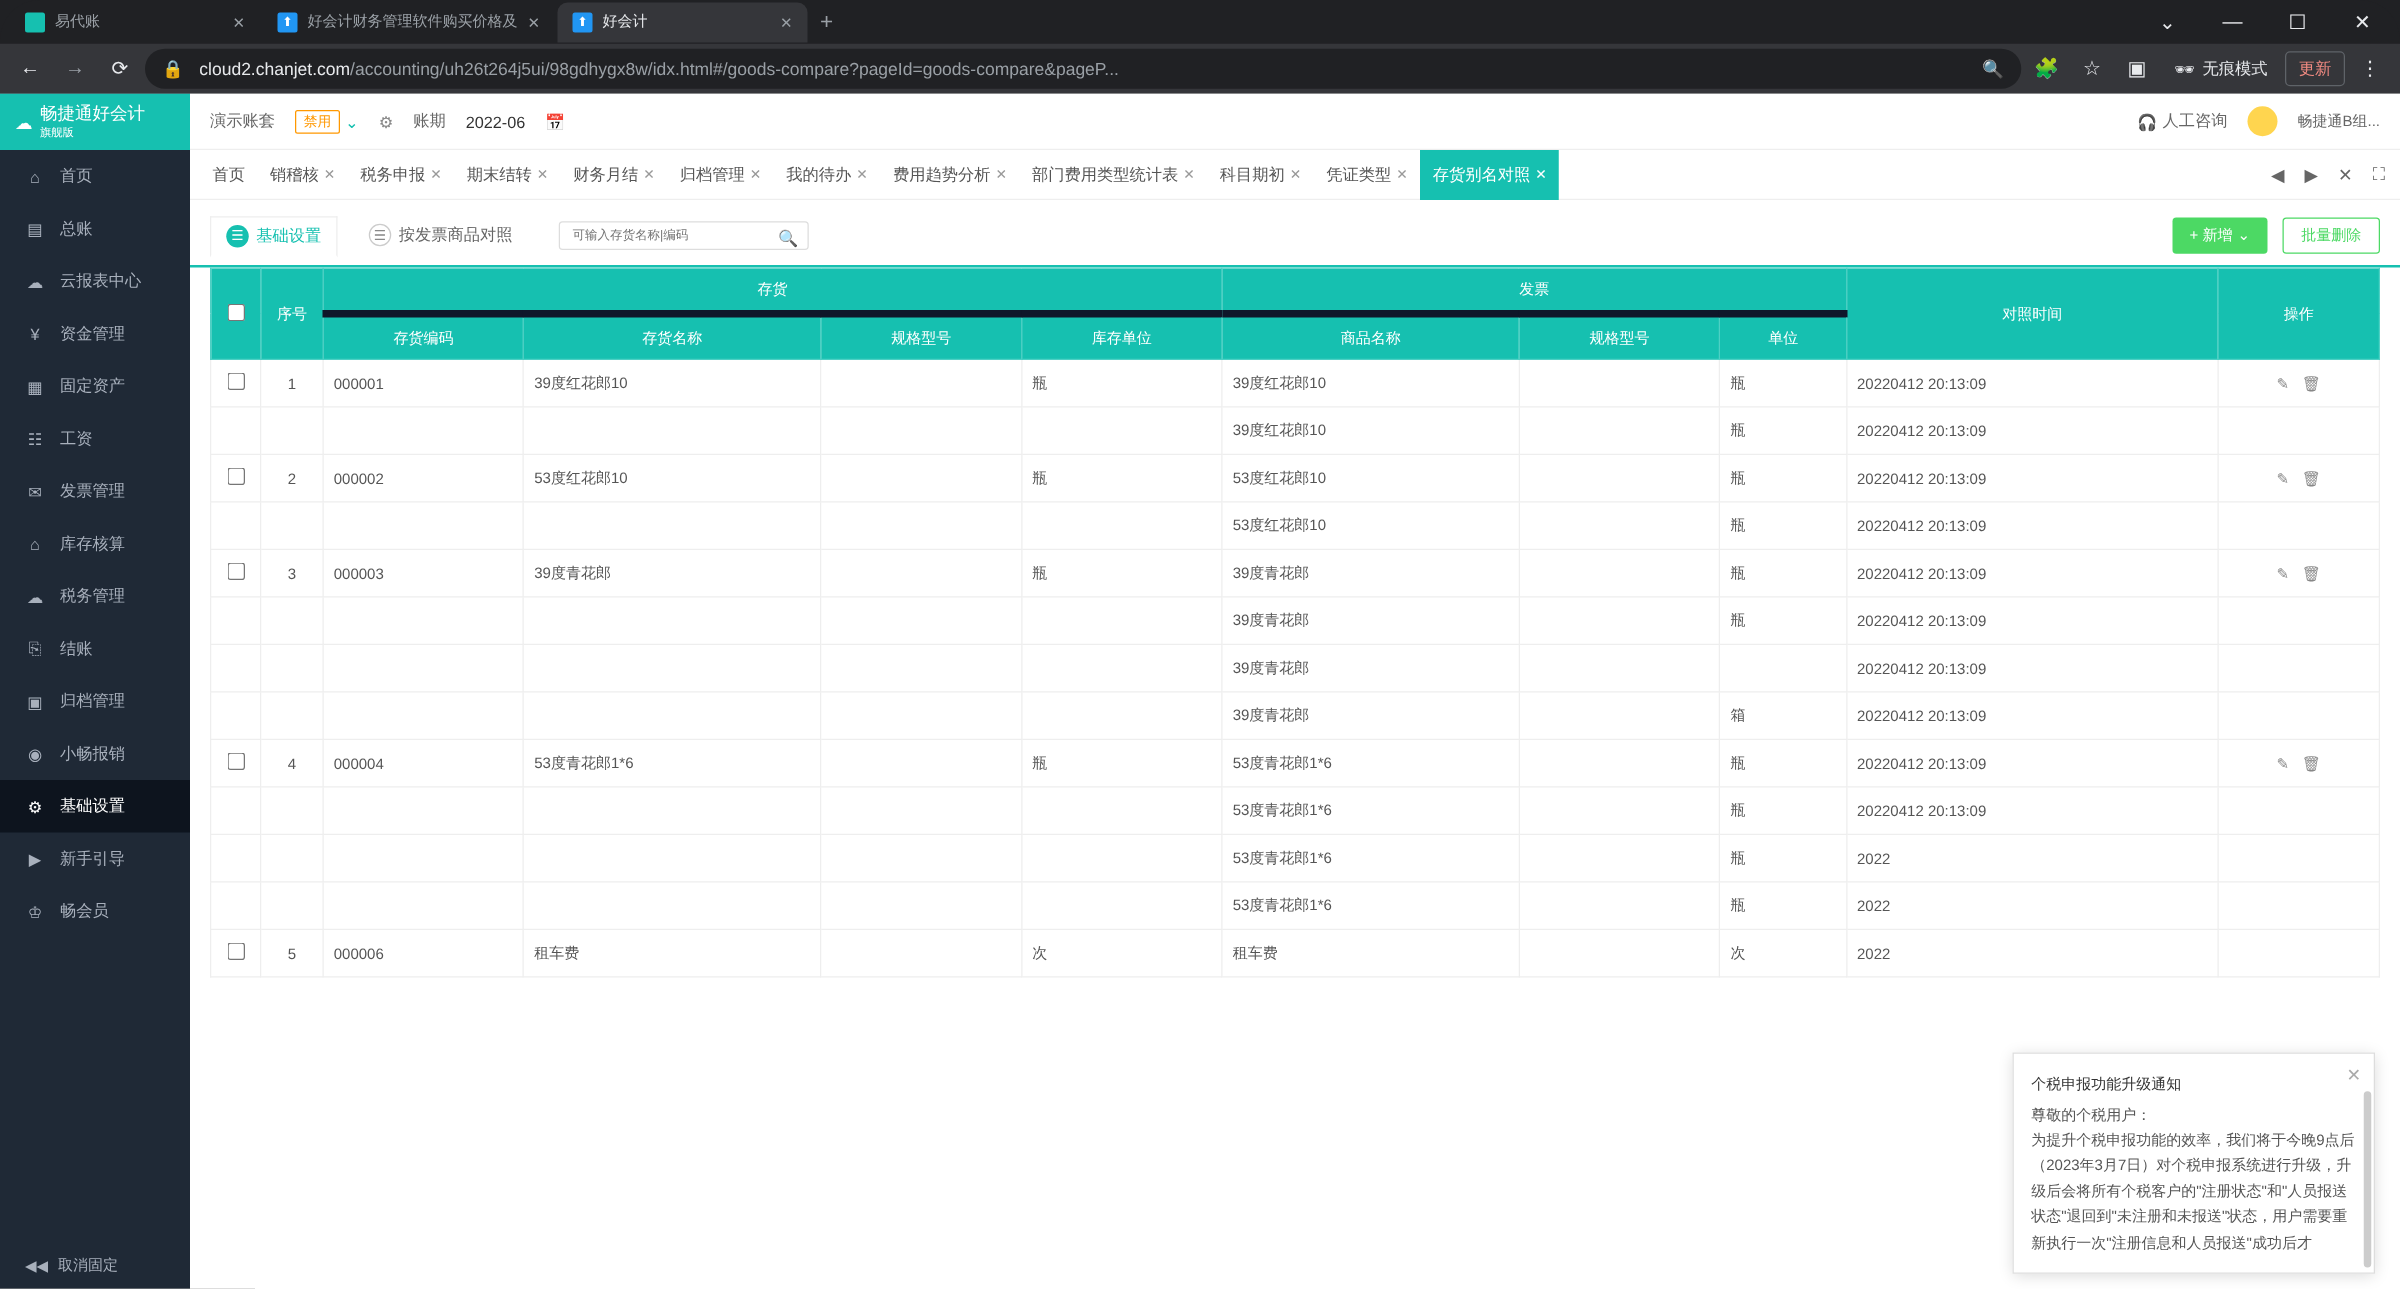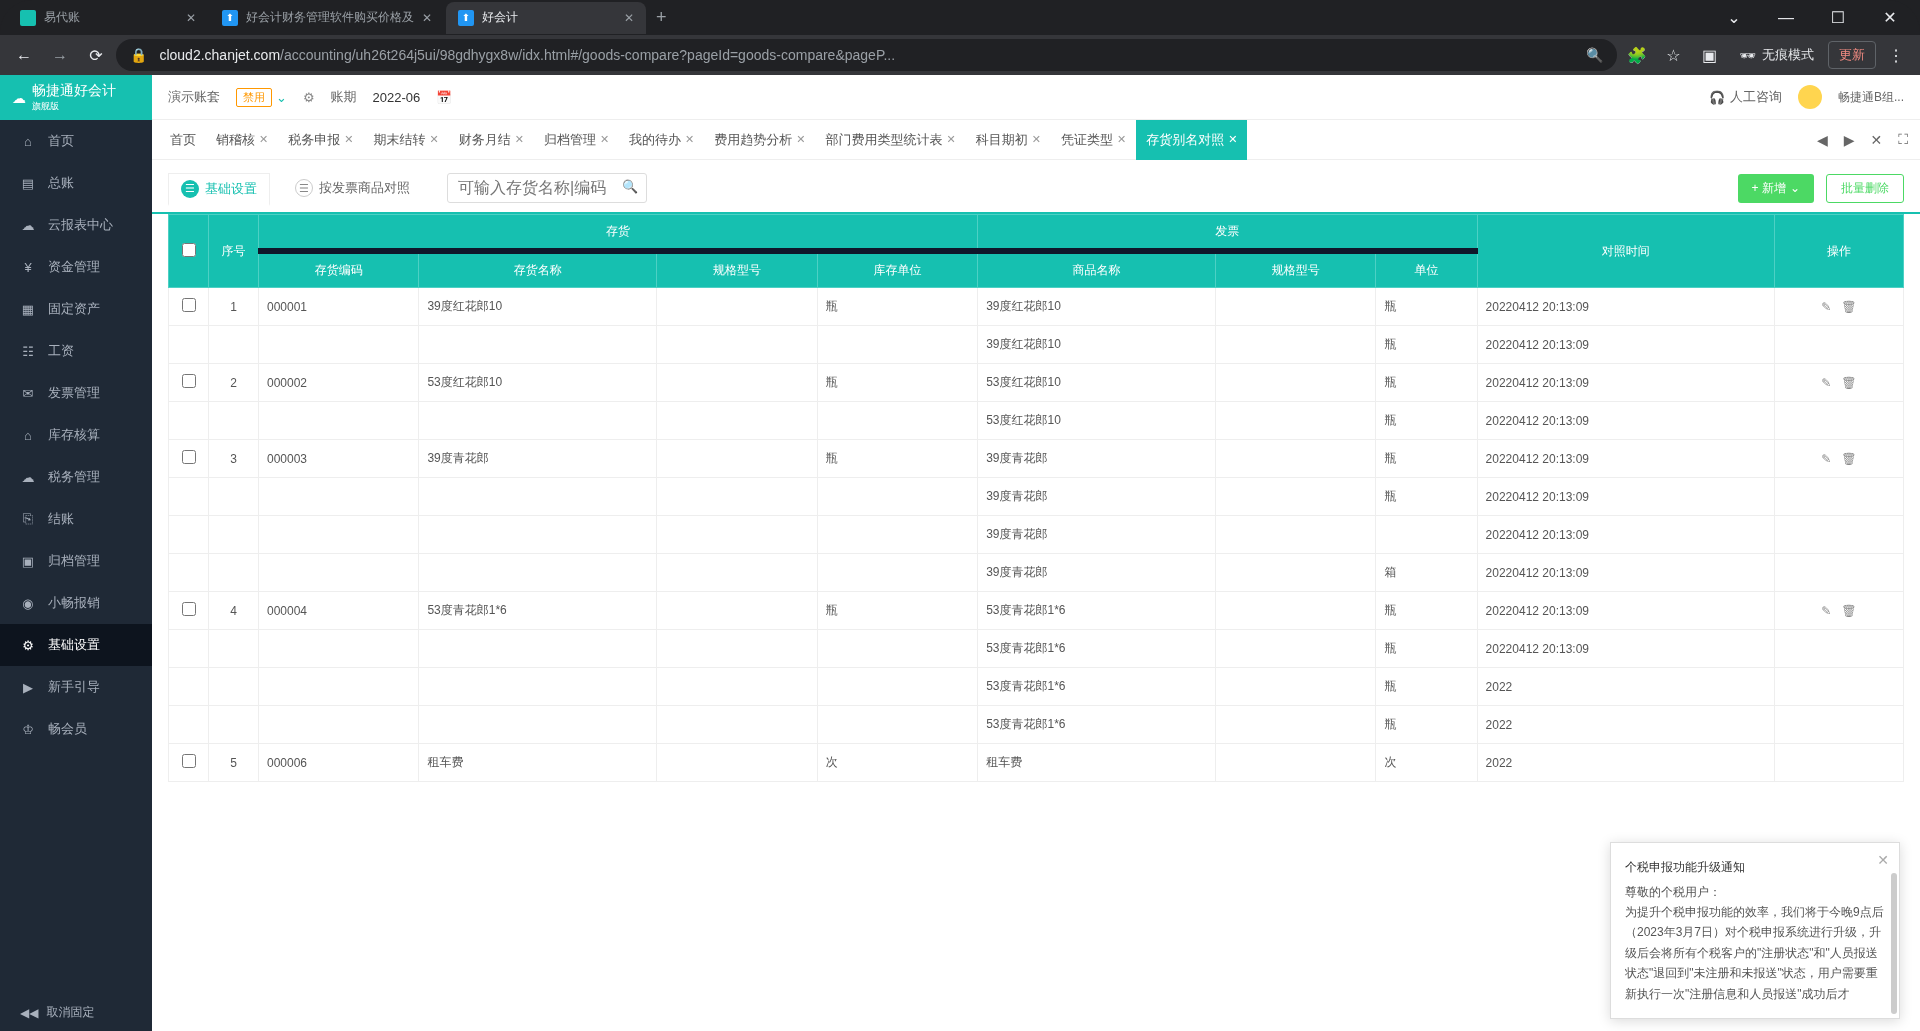--- a/index.html
+++ b/index.html
@@ -60,21 +60,21 @@
 .page-tab.active .tab-x { color: #fff; }
 .tabs-controls { margin-left: auto; display: flex; align-items: center; gap: 8px; font-size: 14px; color: #666;}
 .tabs-controls span { cursor: pointer; padding: 4px;}
 
 .content-toolbar { display: flex; align-items: center; padding: 12px 16px 8px; gap: 12px; font-size: 13px; border-bottom: 2px solid #16c0b0;}
 .view-tab { display: flex; align-items: center; gap: 6px; padding: 6px 12px; cursor: pointer; color: #666; border: 1px solid transparent;}
 .view-tab.active { color: #16c0b0; border: 1px solid #eee; border-bottom: 2px solid white; margin-bottom: -2px; background: white; position: relative; z-index: 1;}
 .view-tab-icon { width: 18px; height: 18px; border-radius: 50%; display: flex; align-items: center; justify-content: center; font-size: 11px; }
 .view-tab.active .view-tab-icon { background: #16c0b0; color: white; }
 .search-box { position: relative; margin-left: 12px; }
-.search-input { border: 1px solid #ddd; padding: 5px 30px 5px 10px; border-radius: 3px; font-size: 16px; width: 200px; }
+.search-input { border: 1px solid #ddd; padding: 5px 30px 5px 10px; border-radius: 3px; font-size: 10px; width: 200px; }
 .search-icon { position: absolute; right: 8px; top: 6px; color: #999; }
 .btn-add { margin-left: auto; background: #4cd964; color: white; border: none; padding: 6px 14px; border-radius: 3px; font-size: 12px; cursor: pointer; display: flex; align-items: center; gap: 4px;}
 .btn-delete { border: 1px solid #4cd964; color: #4cd964; background: white; padding: 5px 14px; border-radius: 3px; font-size: 12px; cursor: pointer; }
 
 .table-container { flex: 1; overflow: auto; padding: 0 16px; }
 table { width: 100%; border-collapse: collapse; font-size: 12px; }
 thead { background: #16c0b0; color: white; }
 th { padding: 8px; text-align: center; border: 1px solid #4dd0c4; font-weight: normal;}
 th.group { border-bottom: 6px solid #0f172a; }
 tbody td { padding: 10px 8px; border: 1px solid #eee; color: #555; background: white; }

